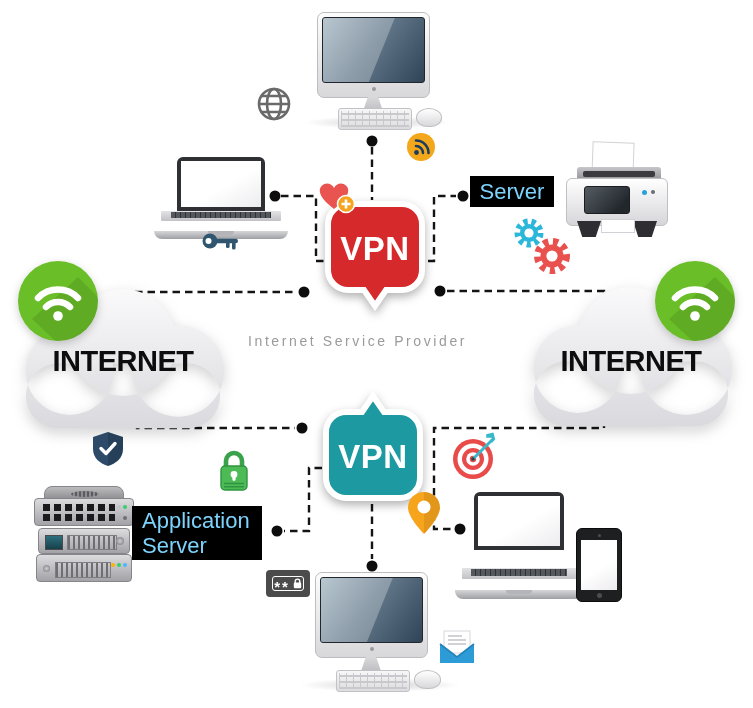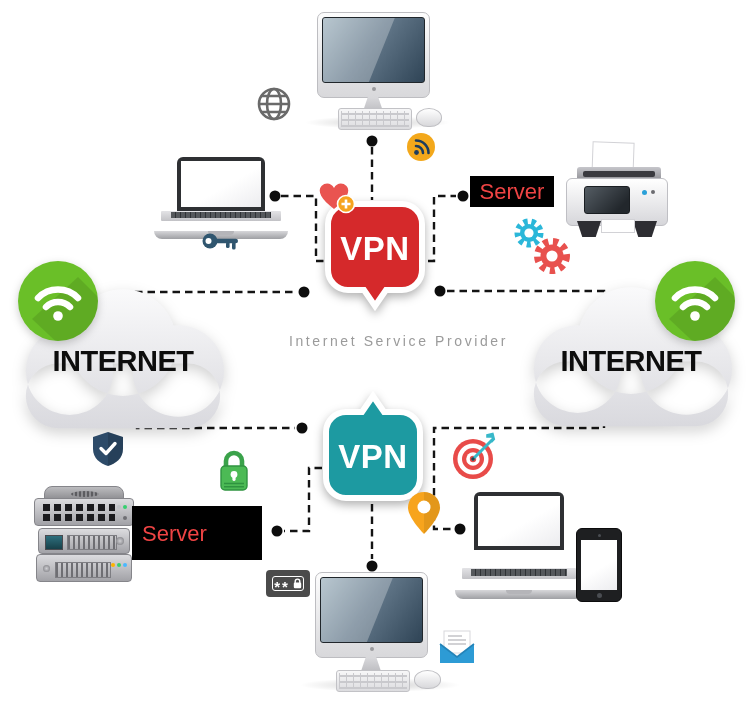--- a/index.html
+++ b/index.html
@@ -22,24 +22,24 @@
   .vpn-label{
     position:absolute;width:114px;text-align:center;color:#fff;
     font-weight:800;font-size:33px;letter-spacing:0.5px;
   }
 
   
   .logo-line{width:260px;text-align:center;font-weight:700;font-size:47px;letter-spacing:-2px;line-height:1;}
   .logo-green{color:#c8e4ab;}
   .logo-blue{color:#c2cbe7;}
   .logo-reg{font-size:14px;color:#b9bcd0;vertical-align:super;letter-spacing:0;}
-  .logo-tagline{width:260px;text-align:right;font-size:14px;letter-spacing:2.6px;color:#9b9b9b;margin-top:3px;}
-
-  
-  .black-label{background:#000;color:#ef4444;font-size:22px;}
+  .logo-tagline{width:260px;text-align:left;font-size:14px;letter-spacing:2.6px;color:#9b9b9b;margin-top:3px;}
+
+  
+  .black-label{background:#000;color:#7dd3fc;font-size:22px;}
 
   
   .imac{border-radius:7px;background:linear-gradient(#fdfdfd,#d8d8db);border:1px solid #bdbdc1;padding:4px 4px 0 4px;box-sizing:border-box;}
   .imac .scr{height:calc(100% - 16px);border-radius:3px;border:1px solid #20262b;
     background:linear-gradient(125deg,#9db1bd 0%,#64798b 45%,#2f4456 100%);position:relative;overflow:hidden;}
   .imac .scr::after{content:"";position:absolute;left:-20%;top:-40%;width:75%;height:180%;
     background:rgba(255,255,255,0.28);transform:rotate(22deg);}
   .imac .chin{height:12px;display:flex;align-items:center;justify-content:center;}
   .imac .chin i{width:4px;height:4px;border-radius:50%;background:#9a9a9e;}
   .neck{background:linear-gradient(#d9d9dc,#b9b9bd);clip-path:polygon(30% 0,70% 0,92% 100%,8% 100%);}
@@ -298,20 +298,21 @@
     <div class="rack-u" style="position:absolute;left:2px;top:68px;width:96px;height:28px">
       <div class="led" style="left:6px;top:10px;width:7px;height:7px;background:radial-gradient(#cfcfd3,#737378)"></div>
       <div class="vents" style="left:18px;top:7px;width:54px;height:14px;border:1px solid #7d7d82"></div>
       <div class="led" style="right:16px;top:8px;width:4px;height:4px;background:#ffb300"></div>
       <div class="led" style="right:10px;top:8px;width:4px;height:4px;background:#35d06e"></div>
       <div class="led" style="right:4px;top:8px;width:4px;height:4px;background:#49b8ff"></div>
     </div>
   </div>
 
   <div class="abs black-label" style="left:132px;top:506px;width:130px;height:54px;padding-left:10px;box-sizing:border-box;display:flex;flex-direction:column;justify-content:center;line-height:25px">
+    <span>Application</span>
     <span>Server</span>
   </div>
 
   <svg class="abs" style="left:450px;top:434px" width="52" height="50" viewBox="0 0 52 50">
     <circle cx="23" cy="25" r="20" fill="#e84b49"></circle>
     <circle cx="23" cy="25" r="15.5" fill="#ffffff"></circle>
     <circle cx="23" cy="25" r="11" fill="#e84b49"></circle>
     <circle cx="23" cy="25" r="6.8" fill="#ffffff"></circle>
     <circle cx="23" cy="25" r="3.2" fill="#e84b49"></circle>
     <path d="M23,25 L42,6" stroke="#38b8c9" stroke-width="3" stroke-linecap="round"></path>

